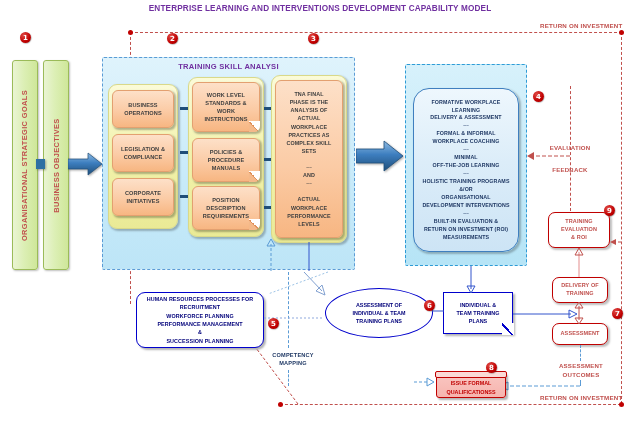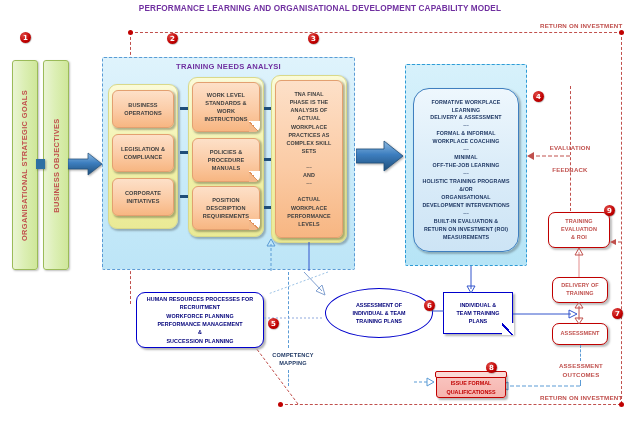--- a/index.html
+++ b/index.html
@@ -109,21 +109,21 @@
   .lbl-red{font-size:6.1px;font-weight:bold;color:#c0504d;letter-spacing:.2px;
            white-space:nowrap;text-align:center;}
   .lbl-navy{font-size:5.6px;font-weight:bold;color:#1f3864;letter-spacing:.2px;
             text-align:center;line-height:1.4;}
 </style>
 </head>
 <body>
 
 <div id="stage">
 
-  <div class="abs" id="title">PERFORMANCE LEARNING AND ORGANISATIONAL DEVELOPMENT CAPABILITY MODEL</div>
+  <div class="abs" id="title">ENTERPRISE LEARNING AND INTERVENTIONS DEVELOPMENT CAPABILITY MODEL</div>
 
   <div class="abs roi-h dash-red-h" style="left:130px;top:32px;width:492px;"></div>
 
   <div class="abs roi-v dash-red-v" style="left:130px;top:32px;height:272px;"></div>
 
   <div class="abs roi-v dash-red-v" style="left:621px;top:32px;height:372px;"></div>
 
   <div class="abs roi-h dash-red-h" style="left:280px;top:404px;width:341px;"></div>
 
   <svg class="abs" style="left:240px;top:330px;width:60px;height:78px;overflow:visible;">
@@ -156,21 +156,21 @@
         <linearGradient id="ga1" x1="0" y1="0" x2="0" y2="1">
       <stop offset="0%" stop-color="#8fbce4"></stop>
           <stop offset="45%" stop-color="#3d7ebf"></stop>
       <stop offset="100%" stop-color="#1f4e79"></stop>
         </linearGradient>
       </defs>
     <polygon points="0,7 20,7 20,1 34,12 20,23 20,17 0,17" fill="url(#ga1)" stroke="#1f4e79" stroke-width=".7"></polygon>
   </svg>
 
   <div class="abs" id="tna-panel" style="left:102px;top:57px;width:253px;height:213px;"></div>
-  <div class="abs ctr" id="tna-title" style="left:102px;top:60px;width:253px;height:12px;">TRAINING NEEDS ANALYSI</div>
+  <div class="abs ctr" id="tna-title" style="left:102px;top:60px;width:253px;height:12px;">TRAINING SKILL ANALYSI</div>
 
   <div class="abs ycol" style="left:108px;top:84px;width:70px;height:145px;"></div>
   <div class="abs obox ctr" style="left:112px;top:90px;width:62px;height:38px;white-space:pre-line;">BUSINESS
 OPERATIONS</div>
   <div class="abs obox ctr" style="left:112px;top:134px;width:62px;height:38px;white-space:pre-line;">LEGISLATION &amp;
 COMPLIANCE</div>
   <div class="abs obox ctr" style="left:112px;top:178px;width:62px;height:38px;white-space:pre-line;">CORPORATE
 INITIATIVES</div>
 
   <div class="abs navy-arrow" style="left:180px;top:107px;width:18px;"></div>

